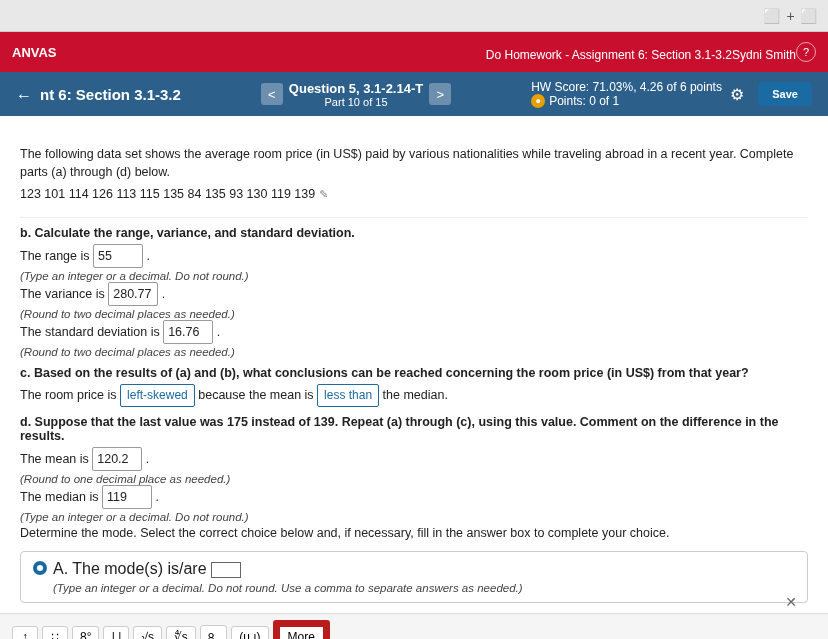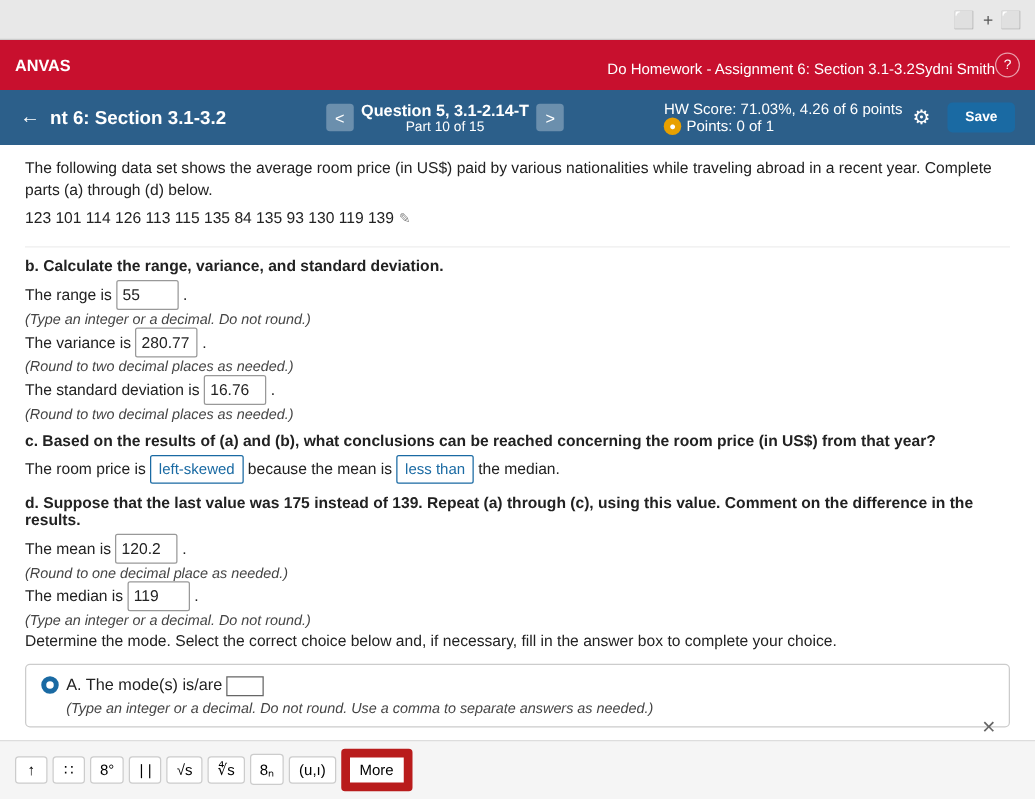--- a/index.html
+++ b/index.html
@@ -121,20 +121,21 @@
     
     .main-content {
       background: white;
       padding: 10px 20px;
       min-height: 450px;
     }
     .problem-intro {
       font-size: 12.5px;
       margin-bottom: 6px;
       line-height: 1.4;
+      margin-top: 20px;
     }
     .data-row {
       font-size: 12.5px;
       margin-bottom: 16px;
       display: flex;
       align-items: center;
       gap: 4px;
       flex-wrap: wrap;
     }
     .edit-icon { font-size: 11px; color: #888; cursor: pointer; }
@@ -191,21 +192,21 @@
     .radio-dot::after {
       content: '';
       width: 6px;
       height: 6px;
       background: white;
       border-radius: 50%;
       position: absolute;
       top: 2px;
       left: 2px;
     }
-    .mode-text { font-size: 13px; }
+    .mode-text { font-size: 16px; }
     .mode-input {
       display: inline-block;
       border: 1px solid #666;
       width: 30px;
       height: 16px;
       vertical-align: middle;
     }
 
     
     .math-toolbar {

